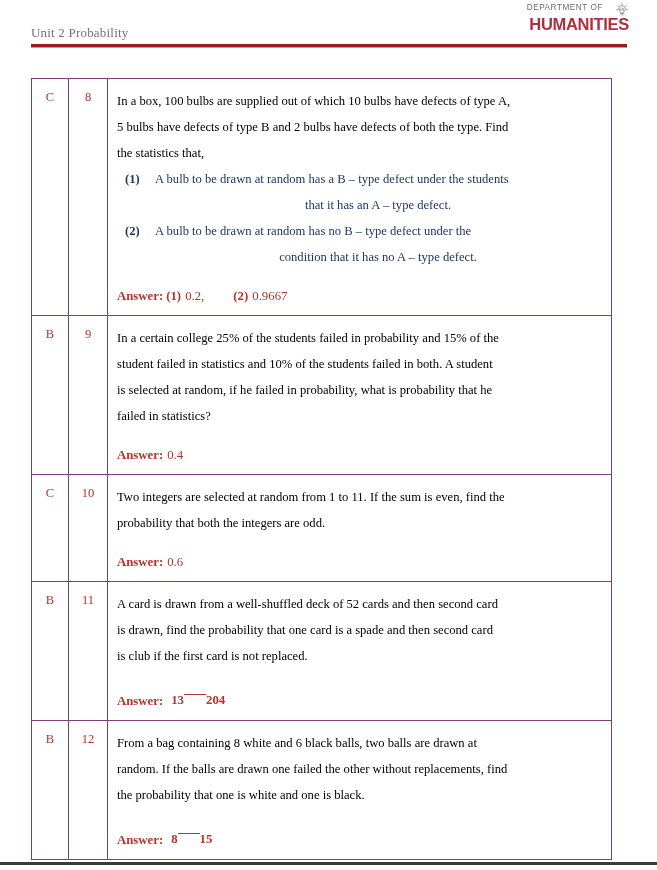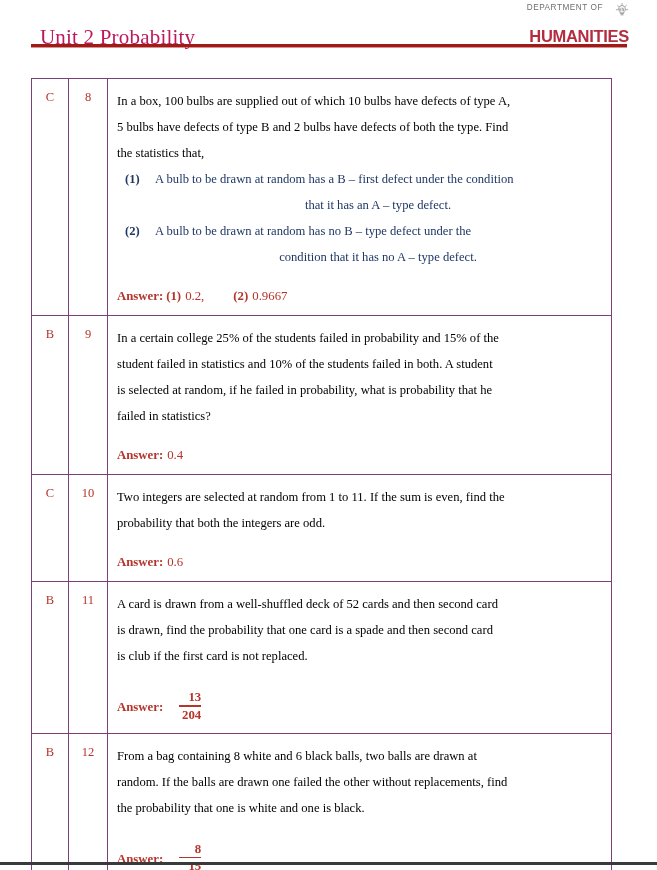--- a/index.html
+++ b/index.html
@@ -17,24 +17,24 @@
 
   
   .page-header {
     position: absolute;
     left: 0; top: 0;
     width: 657px;
     height: 54px;
   }
   .header-title {
     position: absolute;
-    left: 40px;
+    left: 31px;
     top: 25px;
-    font-size: 21px;
-    color: #be185d;
+    font-size: 13px;
+    color: #737373;
     letter-spacing: 0.2px;
     white-space: nowrap;
   }
   .header-rule {
     position: absolute;
     left: 31px;
     top: 44px;
     width: 596px;
     height: 3px;
     background: #9e1b1b;
@@ -75,21 +75,20 @@
     width: 14px;
     height: 14px;
     vertical-align: middle;
   }
   .logo-row2 {
     display: flex;
     align-items: baseline;
     justify-content: flex-end;
     line-height: 14px;
     white-space: nowrap;
-    margin-top: 12px;
   }
   .logo-hum {
     font-family: "Liberation Sans", sans-serif;
     font-weight: bold;
     font-size: 16.5px;
     color: #b42c3e;
     letter-spacing: -0.3px;
   }
   .logo-row3 {
     display: flex;
@@ -209,23 +208,23 @@
     margin-left: 4px;
   }
   .answer-paren {
     font-weight: bold;
     margin-left: 3px;
   }
   .answer-gap { display: inline-block; width: 26px; }
 
   .frac {
     display: inline-flex;
-    flex-direction: column;
-    align-items: flex-end;
-    margin-left: 16px;
+    flex-direction: row;
+    align-items: flex-start;
+    margin-left: 8px;
     vertical-align: middle;
     position: relative;
     top: -1px;
   }
   .frac-num {
     font-weight: bold;
     font-size: 12.8px;
     line-height: 14px;
     color: #b5342b;
   }
@@ -300,21 +299,21 @@
       <td class="col-num">8</td>
       <td class="col-body">
         <div class="q-text">In a box, 100 bulbs are supplied out of which 10 bulbs have defects of type A,</div>
         <div class="q-text">5 bulbs have defects of type B and  2 bulbs have defects of both the type. Find</div>
         <div class="q-text nojust">the statistics that,</div>
 
         <div class="sub-list">
           <div class="sub-item">
             <div class="sub-marker">(1)</div>
             <div style="flex:1 1 auto;">
-              <div class="sub-body">A bulb to be drawn at random has a B – first defect under the condition</div>
+              <div class="sub-body">A bulb to be drawn at random has a B – type defect under the students</div>
               <div class="sub-body lastline">that it has an A – type defect.</div>
             </div>
           </div>
           <div class="sub-item">
             <div class="sub-marker">(2)</div>
             <div style="flex:1 1 auto;">
               <div class="sub-body">A bulb to be drawn at random has no B – type defect under the</div>
               <div class="sub-body lastline">condition that it has no A – type defect.</div>
             </div>
           </div>

